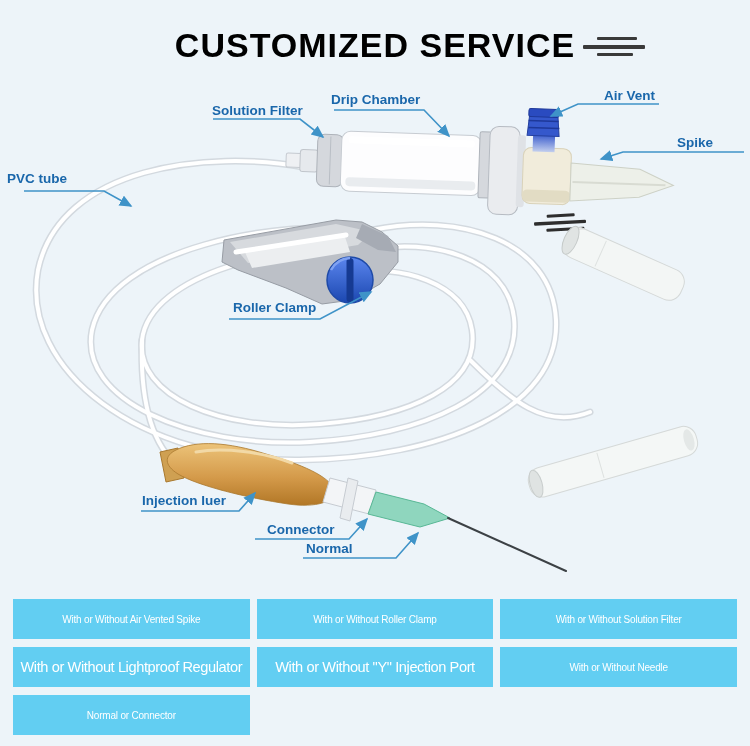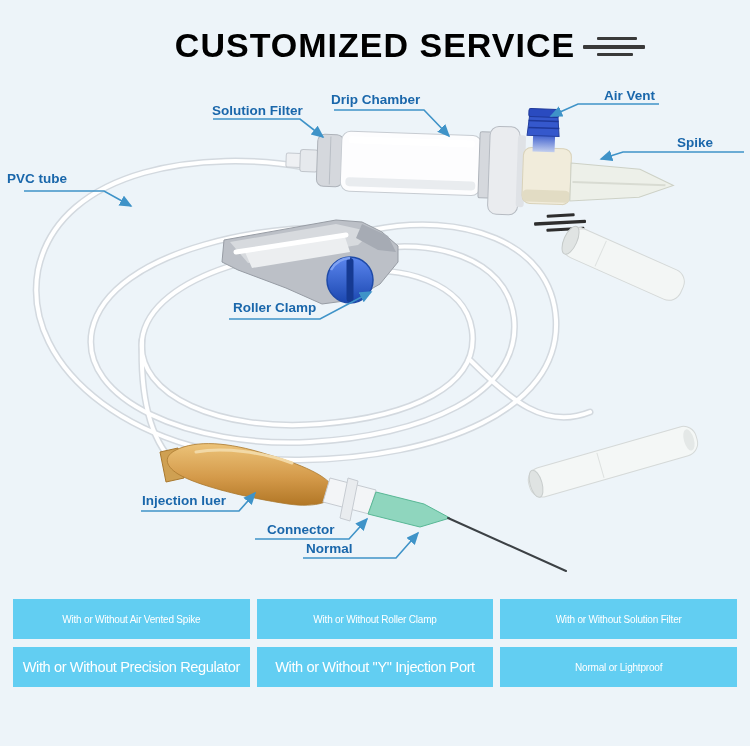--- a/index.html
+++ b/index.html
@@ -186,18 +186,19 @@
   <div class="lbl" style="left:7px;top:171px">PVC tube</div>
   <div class="lbl" style="left:233px;top:300px">Roller Clamp</div>
   <div class="lbl" style="left:142px;top:493px">Injection Iuer</div>
   <div class="lbl" style="left:267px;top:522px">Connector</div>
   <div class="lbl" style="left:306px;top:541px">Normal</div>
 
   <div class="opts">
     <div class="cell r1">With or Without Air Vented Spike</div>
     <div class="cell r1">With or Without Roller Clamp</div>
     <div class="cell r1">With or Without Solution Filter</div>
-    <div class="cell r2">With or Without Precision Regulator</div>
+    <div class="cell r2">With or Without Lightproof Regulator</div>
     <div class="cell r2">With or Without "Y" Injection Port</div>
-    <div class="cell r3">Normal or Lightproof</div>
+    <div class="cell r3">With or Without Needle</div>
+    <div class="cell r3">Normal or Connector</div>
   </div>
 
 </div>
 
 </body></html>

